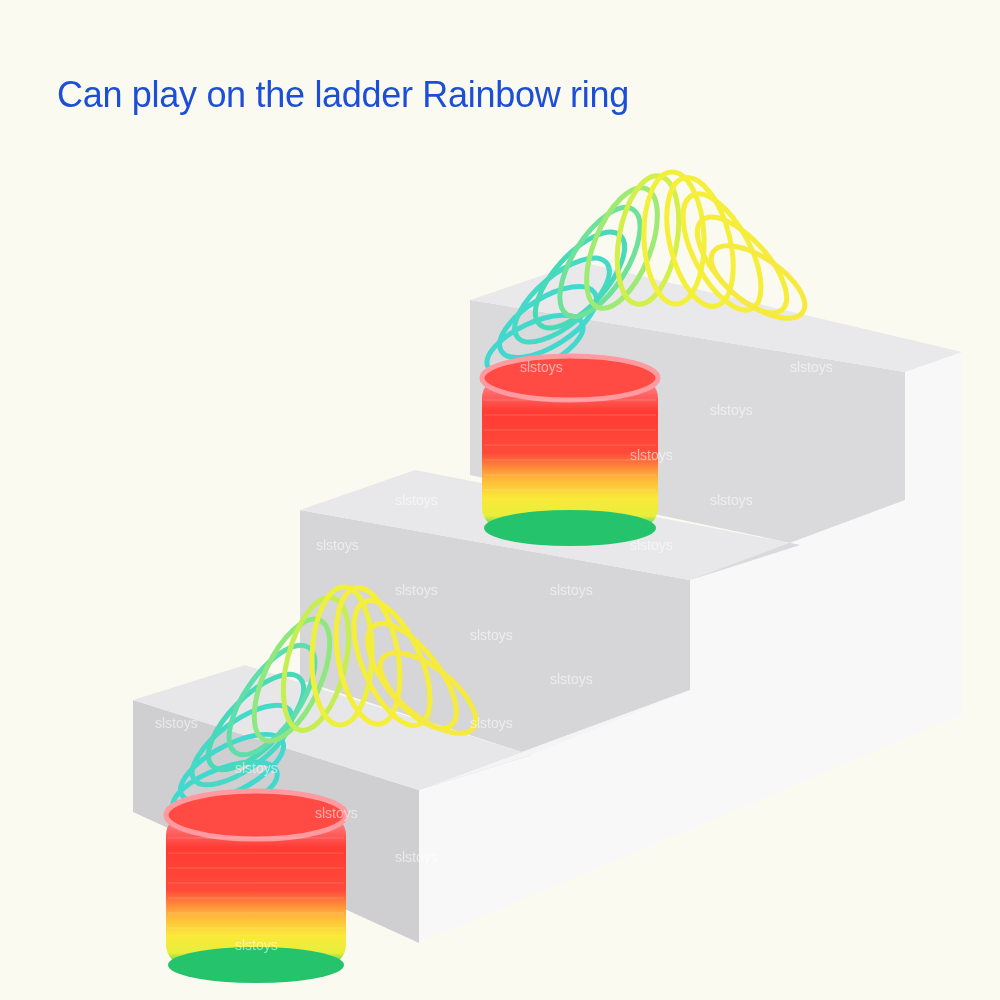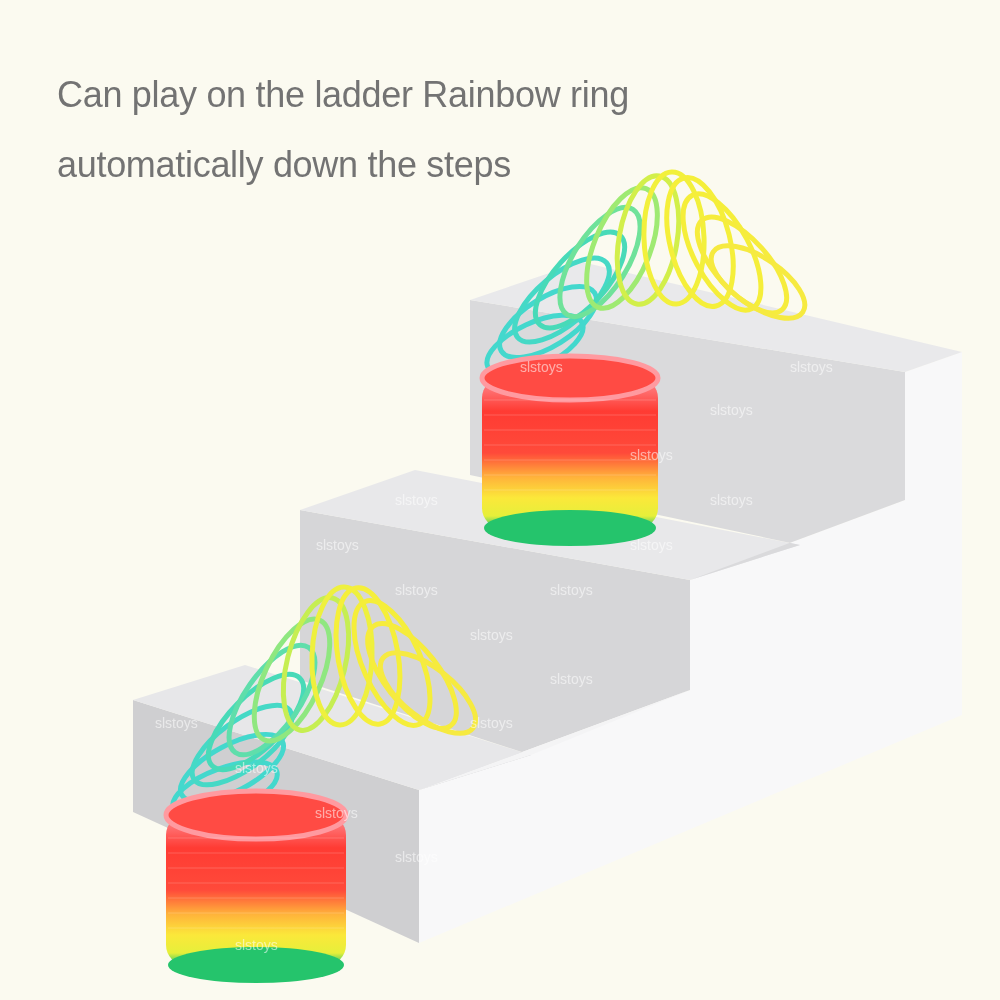--- a/index.html
+++ b/index.html
@@ -4,34 +4,33 @@
   <style>
     html, body { margin: 0; padding: 0; }
     body {
       width: 1000px; height: 1000px; overflow: hidden;
       background: #fbfaf0;
       position: relative;
       font-family: "Liberation Sans", sans-serif;
     }
     .caption {
       position: absolute; left: 57px; top: 60px;
-      color: #737373;
+      color: #1d4ed8;
       font-size: 36px; line-height: 70px;
       letter-spacing: -0.3px;
     }
     .caption div { white-space: nowrap; }
     svg.scene { position: absolute; left: 0; top: 0; }
     .wm { font-family: "Liberation Sans", sans-serif; font-size: 14px; fill: #ffffff; opacity: 0.55; }
   </style>
 </head>
 <body>
 
 <div class="caption">
   <div>Can play on the ladder Rainbow ring</div>
-  <div>automatically down the steps</div>
 </div>
 
 <svg class="scene" width="1000" height="1000" viewBox="0 0 1000 1000">
   <defs>
     <linearGradient id="stackGrad" x1="0" y1="0" x2="0" y2="1">
       <stop offset="0" stop-color="#ff8e94"></stop>
       <stop offset="0.22" stop-color="#ff3b33"></stop>
       <stop offset="0.5" stop-color="#ff4a3a"></stop>
       <stop offset="0.66" stop-color="#ffb23a"></stop>
       <stop offset="0.8" stop-color="#fbe83a"></stop>

